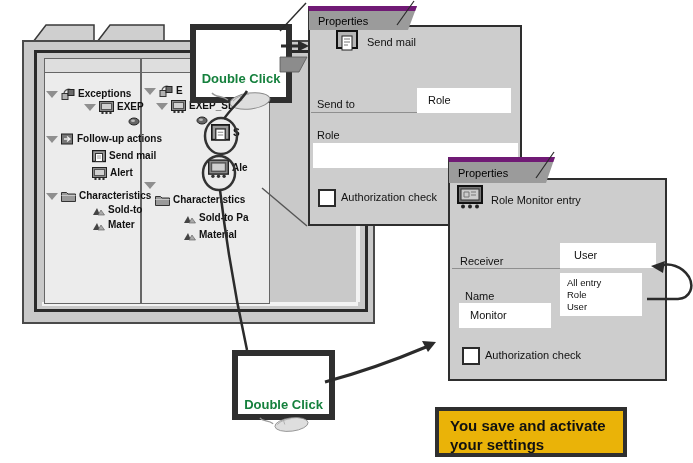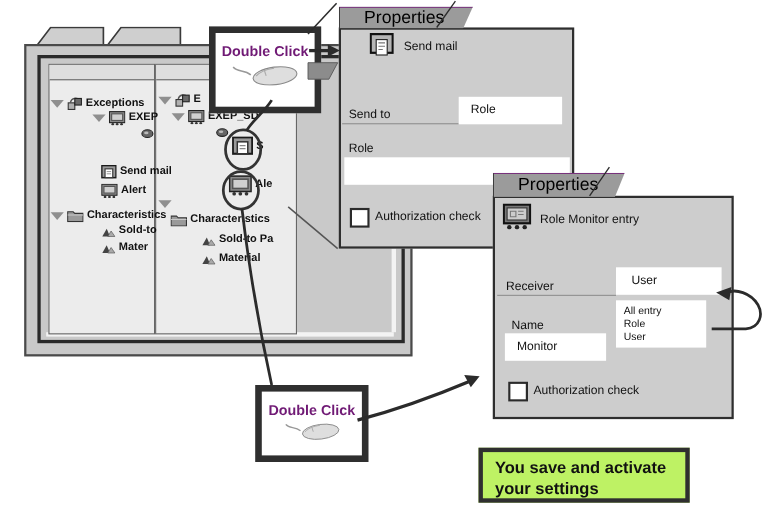--- a/index.html
+++ b/index.html
@@ -22,39 +22,39 @@
   .trow{position:absolute;display:flex;align-items:center;gap:3px;height:14px;z-index:14;}
   .tlabel{font-size:10px;white-space:nowrap;line-height:14px;font-weight:bold;}
   .tri{width:0;height:0;border-left:6px solid transparent;border-right:6px solid transparent;
        border-top:7px solid #8f8f8f;flex:0 0 auto;}
   .ic{display:inline-block;flex:0 0 auto;line-height:0;}
 
   
   .dlg{background:#cdcdcd;border:2px solid #2e2e2e;}
   .dlg1{left:308px;top:25px;width:210px;height:197px;z-index:30;}
   .dlg2{left:448px;top:178px;width:215px;height:199px;z-index:40;}
-  .ptab{position:absolute;background:#9b9b9b;border-top:1px solid #701a75;border-left:1px solid #333;
+  .ptab{position:absolute;background:#9b9b9b;border-top:5px solid #701a75;border-left:1px solid #333;
         clip-path:polygon(0 0,100% 0,calc(100% - 9px) 100%,0 100%);
-        font-size:16px;color:#000;padding-left:22px;z-index:inherit;}
+        font-size:11px;color:#000;padding-left:9px;z-index:inherit;}
   .ptab1{left:308px;top:6px;width:99px;height:19px;line-height:20px;z-index:31;}
   .ptab2{left:448px;top:157px;width:97px;height:21px;line-height:22px;z-index:41;}
   .dtitle{position:absolute;font-size:11px;}
   .dlabel{position:absolute;font-size:11px;}
   .field{position:absolute;background:#fff;font-size:11px;line-height:24px;padding-left:11px;}
   .uline{position:absolute;height:1px;background:#8f8f8f;}
   .cbx{position:absolute;width:14px;height:14px;background:#fff;border:2px solid #2b2b2b;}
   .ddlist{position:absolute;left:560px;top:273px;width:82px;height:43px;background:#fff;z-index:42;}
   .ddopt{font-size:9.5px;line-height:12px;padding-left:7px;white-space:nowrap;}
 
   
   .dcbox{background:#fff;border:6px solid #2f2f2f;z-index:50;text-align:center;}
-  .dcbox .t{font-size:13px;font-weight:bold;line-height:14px;padding-top:10px;color:#701a75;}
+  .dcbox .t{font-size:13px;font-weight:bold;line-height:14px;padding-top:10px;color:#15803d;margin-top:32px;}
   .dc1{left:190px;top:24px;width:90px;height:67px;}
   .dc2{left:232px;top:350px;width:91px;height:58px;}
-  .note{left:435px;top:407px;width:192px;height:50px;background:#bef264;border:4px solid #2f2f2f;
+  .note{left:435px;top:407px;width:192px;height:50px;background:#eab308;border:4px solid #2f2f2f;
         font-size:15px;font-weight:bold;line-height:19px;padding:5px 0 0 11px;box-sizing:border-box;
         text-align:left;z-index:50;}
 
   .overlay{left:0;top:0;width:693px;height:463px;z-index:60;pointer-events:none;}
 </style>
 </head>
 <body>
 
 <div class="stage">
 
@@ -91,20 +91,28 @@
           <circle cx="3.5" cy="12" r="1.2" fill="#333"></circle>
           <circle cx="7.5" cy="12" r="1.2" fill="#333"></circle>
           <circle cx="11.5" cy="12" r="1.2" fill="#333"></circle>
         </svg></span>
     <span class="tlabel">EXEP</span>
   </div>
   <span class="abs ic" style="left:128px;top:117px;z-index:14"><svg width="12" height="9" viewBox="0 0 12 9">
         <ellipse cx="6" cy="4.5" rx="5" ry="3.5" fill="#666" stroke="#222"></ellipse>
         <ellipse cx="5" cy="3.8" rx="2" ry="1.2" fill="#bbb"></ellipse>
       </svg></span>
+  <div class="trow" style="left:46px;top:132px">
+    <span class="tri"></span>
+    <span class="ic"><svg width="13" height="12" viewBox="0 0 13 12">
+          <rect x="0.5" y="1" width="11" height="10" fill="#777" stroke="#222"></rect>
+          <path d="M3 6 L8 6 M6 3.5 L9 6 L6 8.5" fill="none" stroke="#eee" stroke-width="1.3"></path>
+        </svg></span>
+    <span class="tlabel">Follow-up actions</span>
+  </div>
   <div class="trow" style="left:92px;top:149px">
     <span class="ic"><svg width="14" height="13" viewBox="0 0 14 13">
           <rect x="0.5" y="0.5" width="13" height="11" fill="#9a9a9a" stroke="#1a1a1a" stroke-width="1.4"></rect>
           <rect x="3.5" y="3.5" width="7" height="8" fill="#fff" stroke="#333"></rect>
           <path d="M5 6 h4 M5 8 h4" stroke="#888" stroke-width="0.8"></path>
         </svg></span>
     <span class="tlabel">Send mail</span>
   </div>
   <div class="trow" style="left:92px;top:166px">
     <span class="ic"><svg width="15" height="13" viewBox="0 0 15 13">

